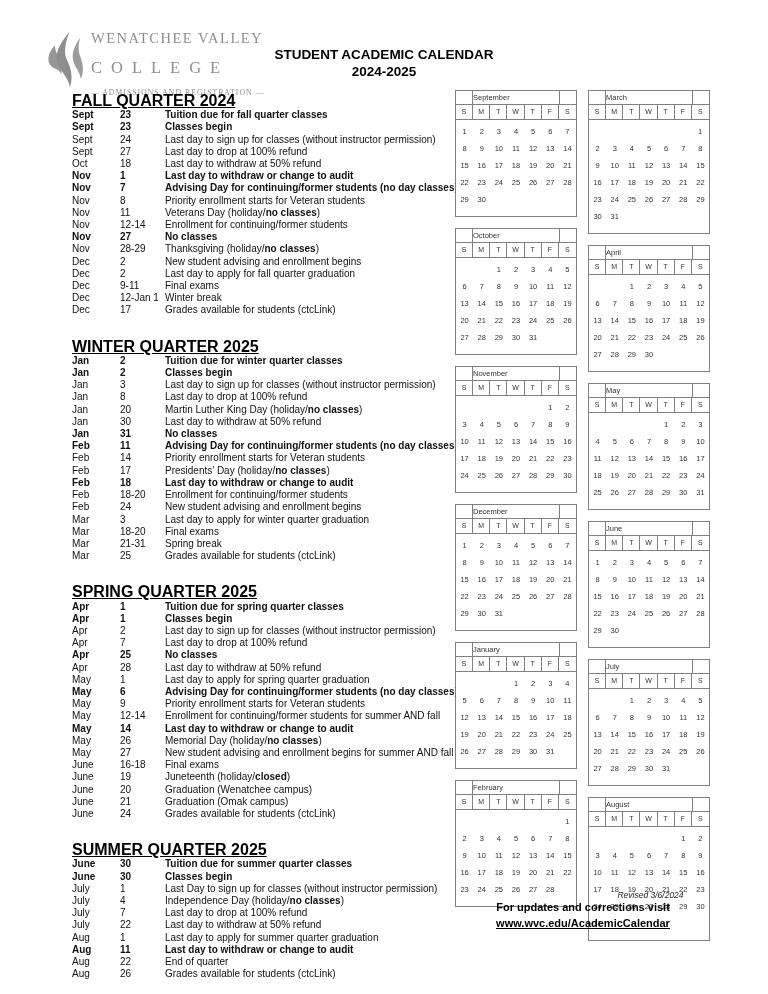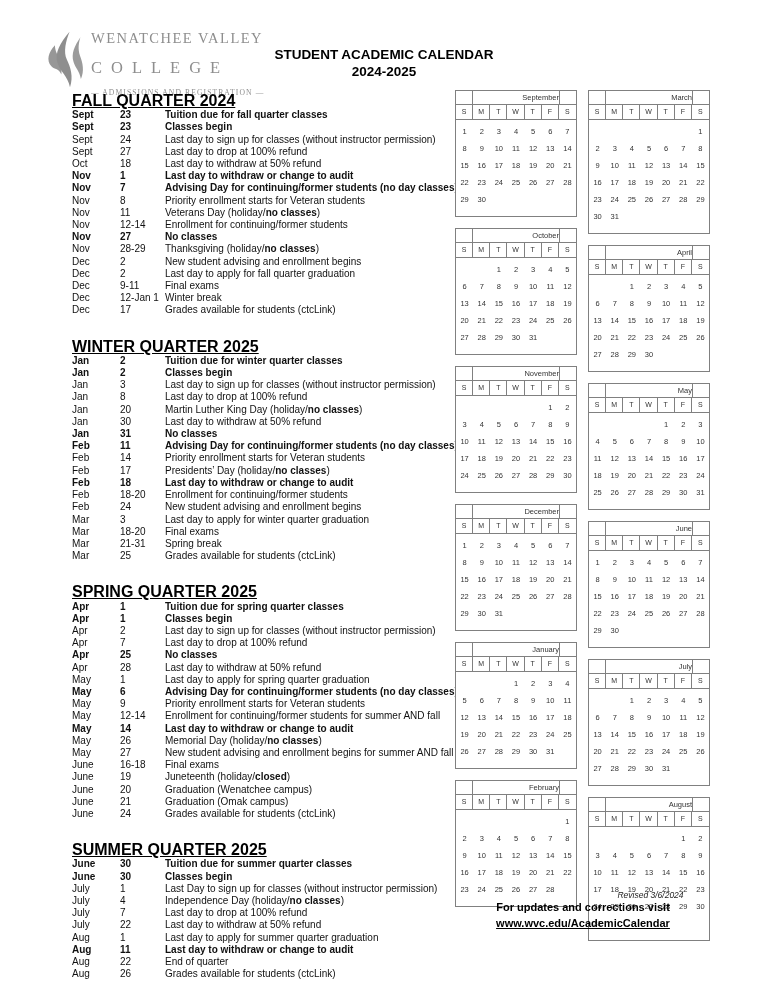--- a/index.html
+++ b/index.html
@@ -24,21 +24,21 @@
   .ed{width:45px;flex:none;}
   .et{white-space:nowrap;}
   .b{font-weight:bold;}
   
   .calwrap{position:absolute;left:455px;top:90px;display:flex;gap:11px;}
   .calcol{display:flex;flex-direction:column;gap:11px;width:122px;}
   .cal{border:1px solid #808080;background:#fff;box-sizing:border-box;}
   .cal-trow{display:flex;height:13px;border-bottom:1px solid #808080;}
   .cal-trow .sp{width:16px;flex:none;}
   .cal-trow .nm{flex:1;border-left:1px solid #808080;border-right:1px solid #808080;
-                font-size:7.5px;line-height:13px;text-align:right;color:#333;}
+                font-size:7.5px;line-height:13px;text-align:left;color:#333;}
   .cal-hrow{display:grid;grid-template-columns:repeat(7,1fr);height:14px;border-bottom:1px solid #808080;}
   .cal-hrow span{border-right:1px solid #808080;text-align:center;font-size:7px;line-height:14px;color:#333;}
   .cal-hrow span:last-child{border-right:none;}
   .cal-dates{display:grid;grid-template-columns:repeat(7,1fr);padding:3px 0 8px;}
   .cal-dates span{height:17px;line-height:17px;text-align:center;font-size:7.5px;color:#333;}
   
   .footer{position:absolute;left:455px;top:899px;width:256px;text-align:center;
           font-weight:bold;font-size:11px;line-height:16px;color:#000;}
   .footer .link{text-decoration:underline;text-align:center;}
   .revised{position:absolute;left:588px;top:890px;width:125px;text-align:center;

